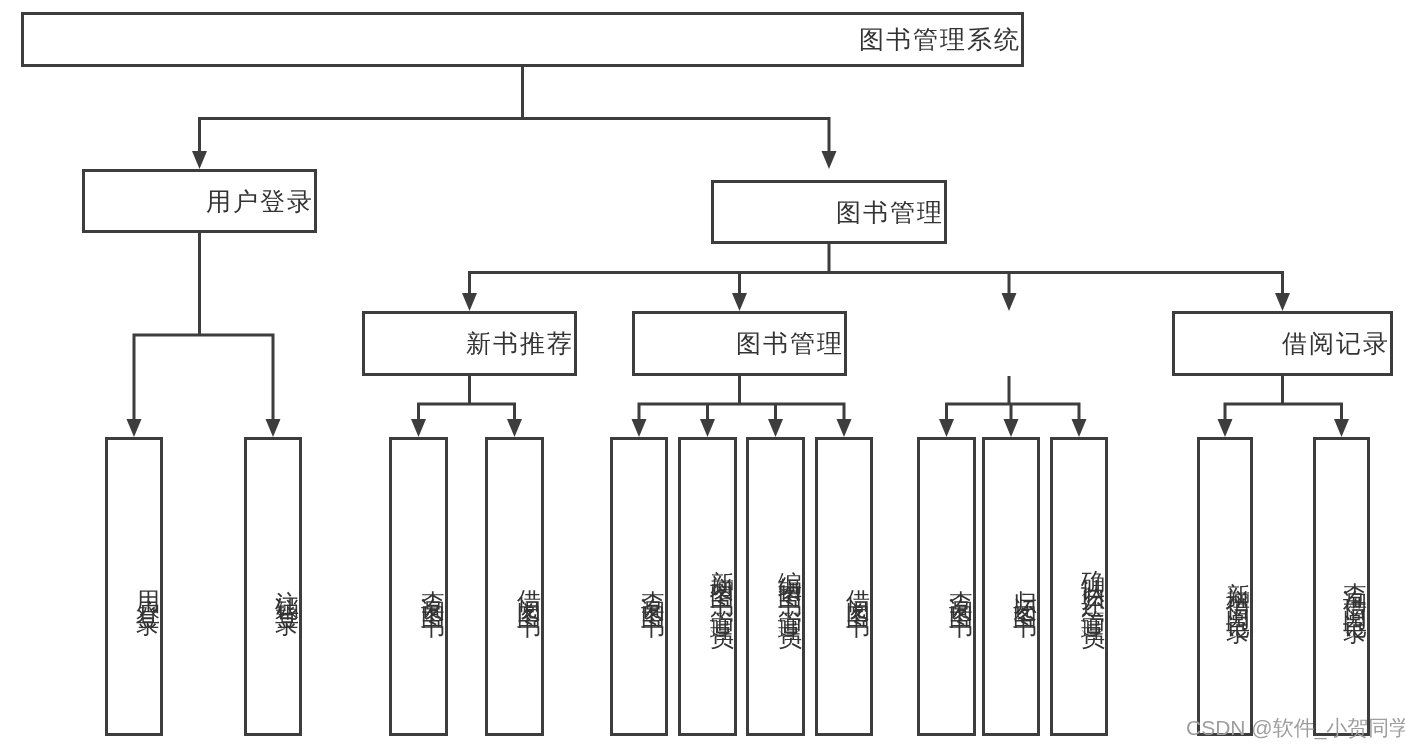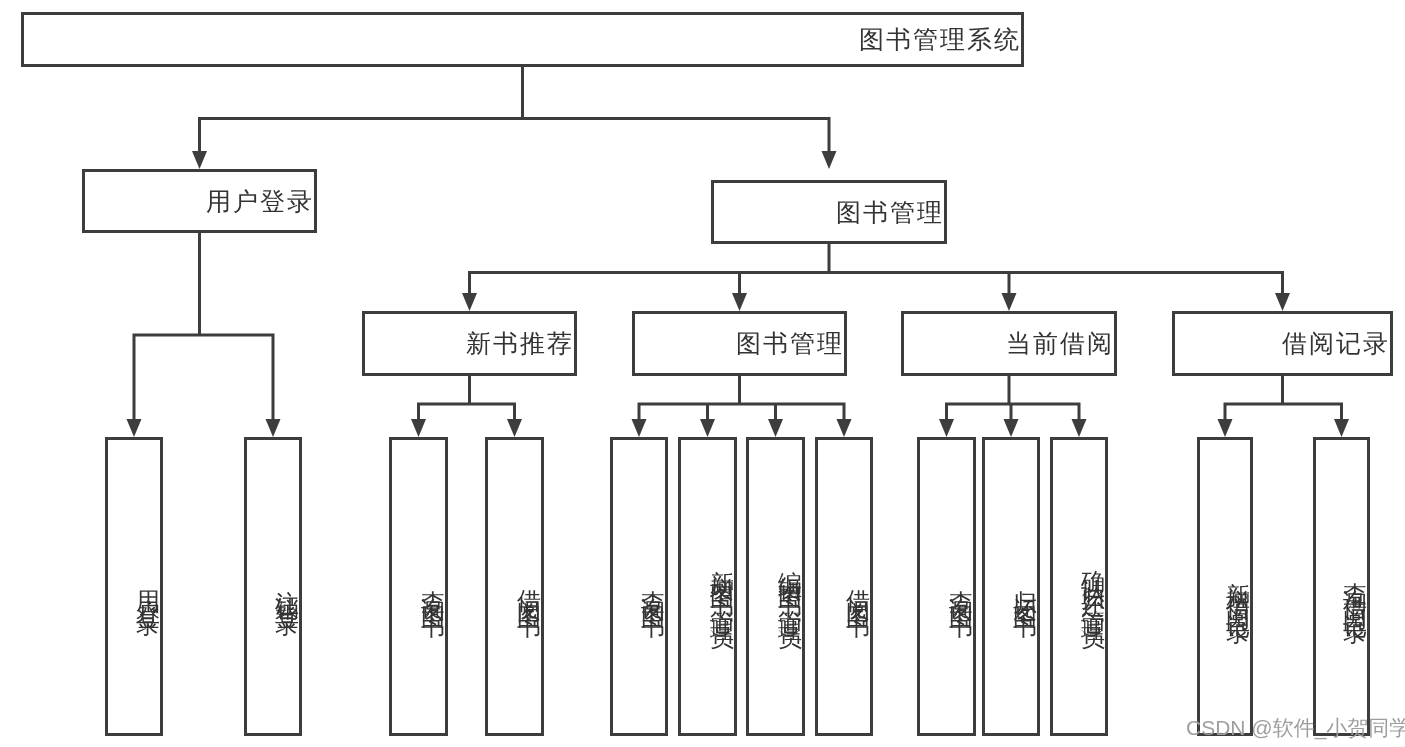--- a/index.html
+++ b/index.html
@@ -151,23 +151,20 @@
   <div class="node n-l2b">
     <span class="h-label">图书管理</span>
   </div>
 
   <div class="node n-l3a">
     <span class="h-label">新书推荐</span>
   </div>
   <div class="node n-l3b">
     <span class="h-label">图书管理</span>
   </div>
-  <div class="node n-l3c">
-    <span class="h-label">当前借阅</span>
-  </div>
   <div class="node n-l3d">
     <span class="h-label">借阅记录</span>
   </div>
 
   <div class="node leaf n-a1">
     <span class="v-label">用户登录</span>
   </div>
   <div class="node leaf n-a2">
     <span class="v-label">注销登录</span>
   </div>

